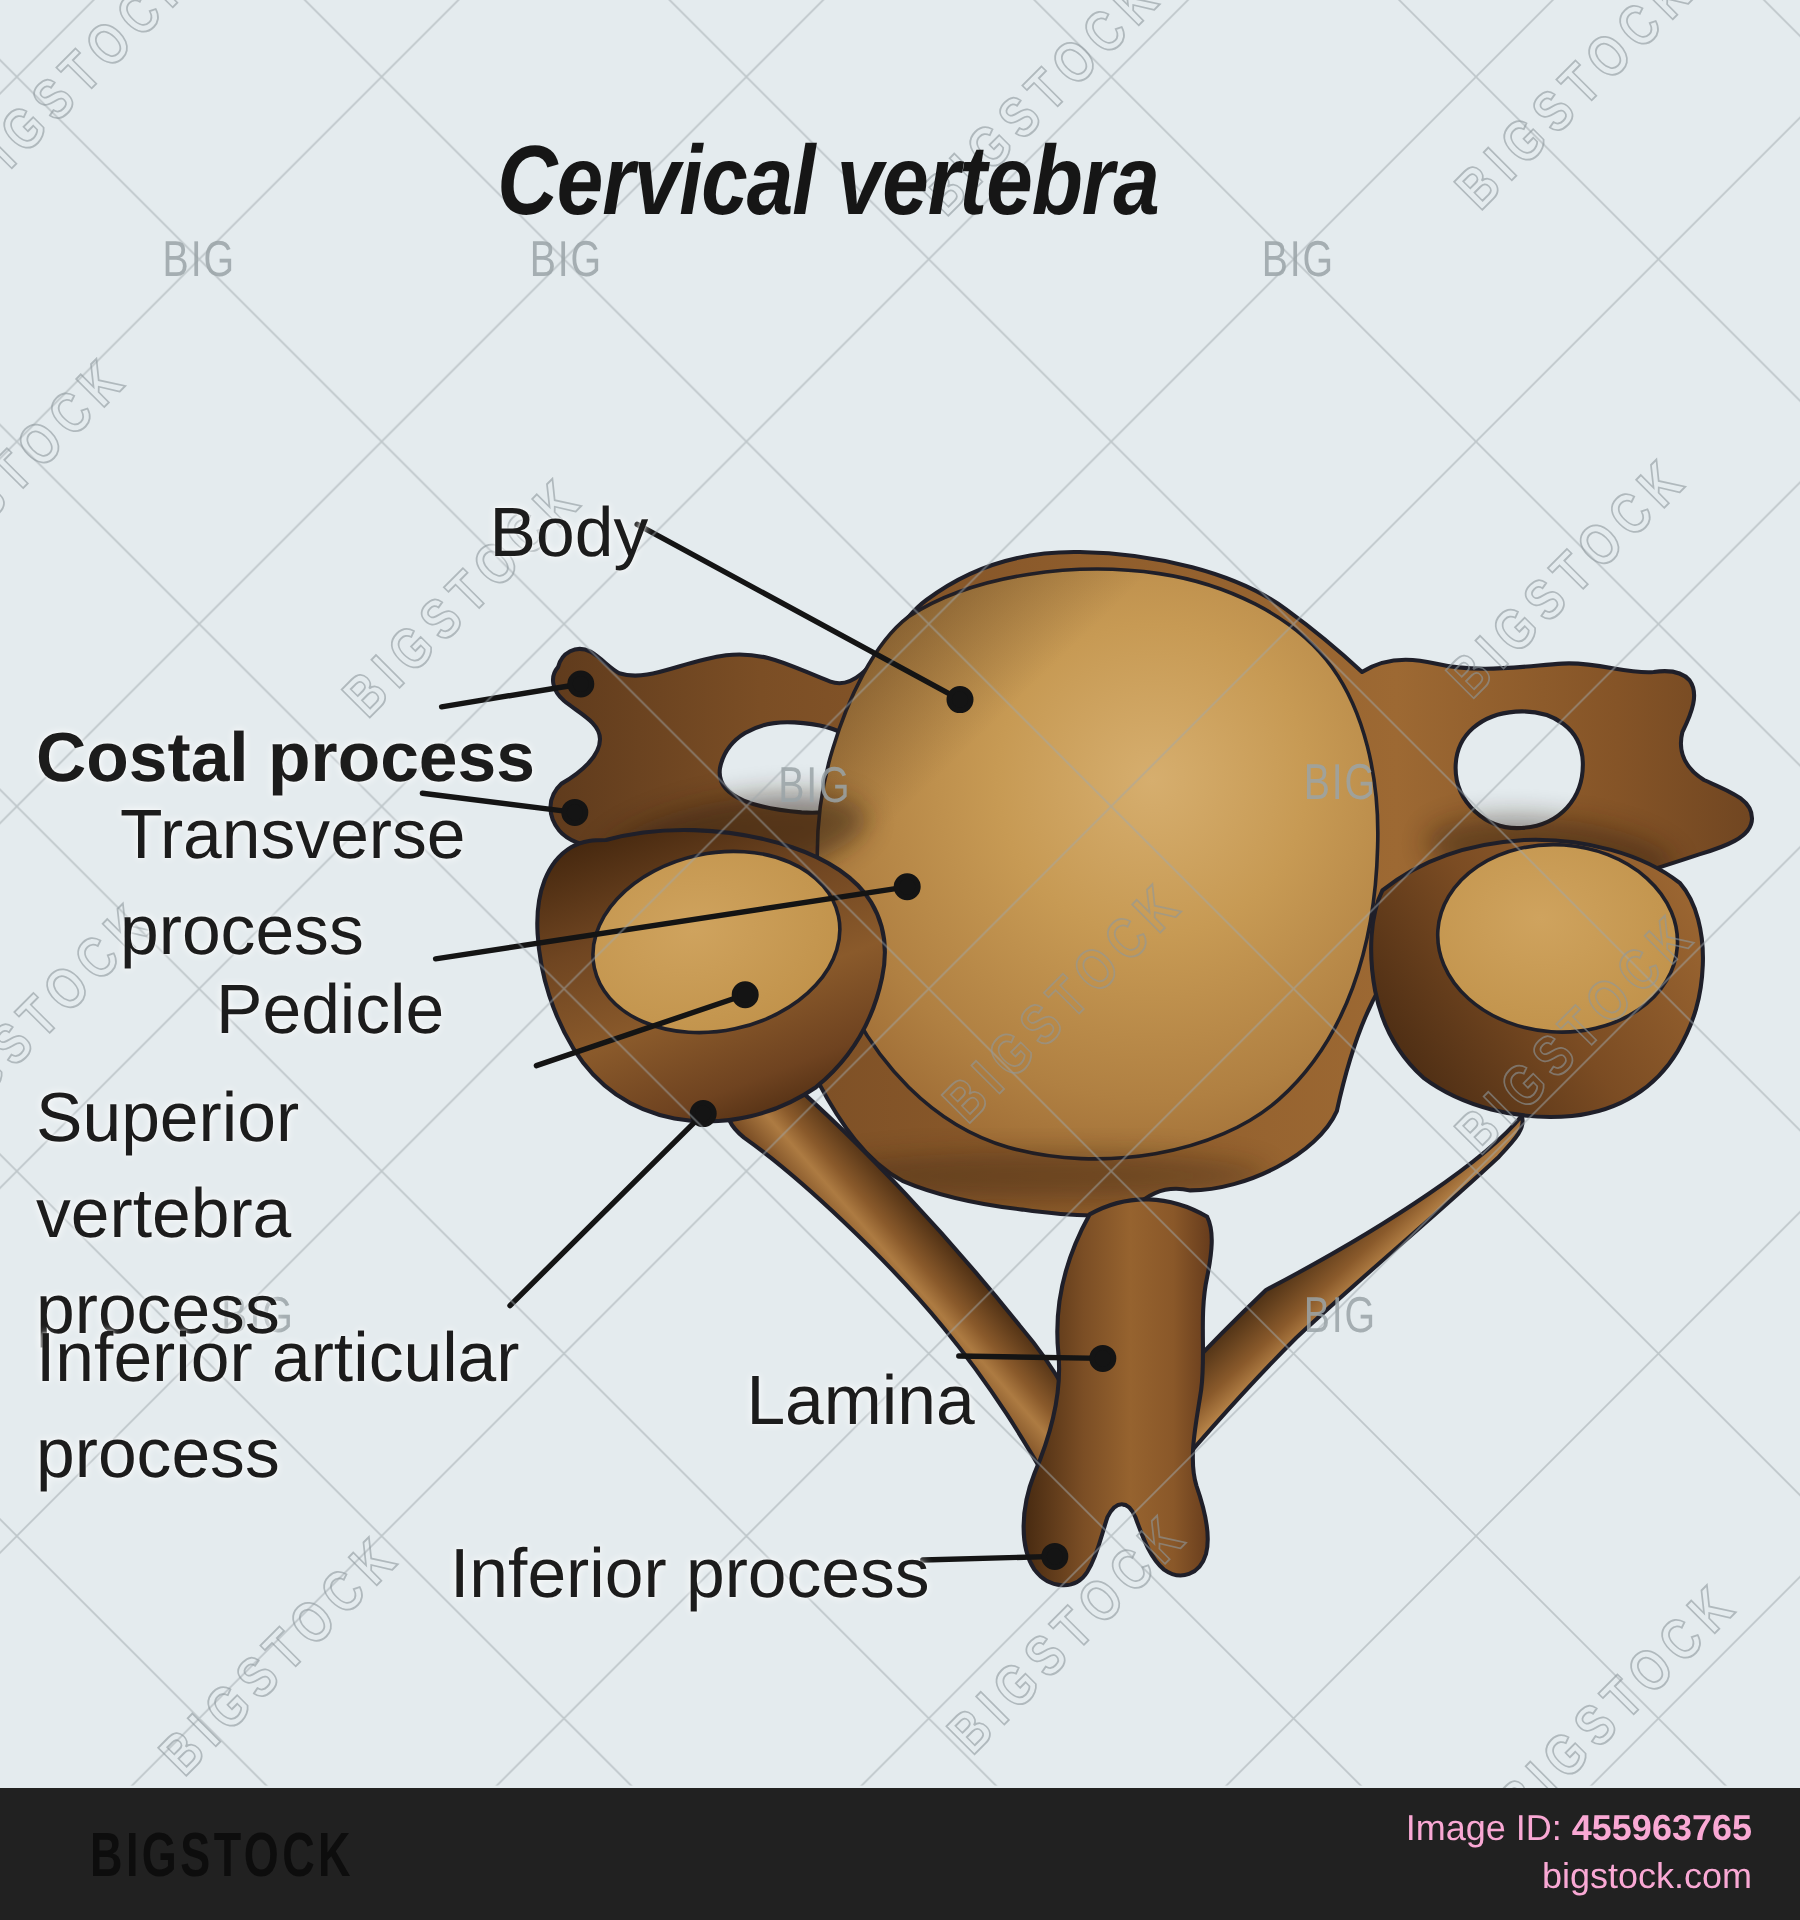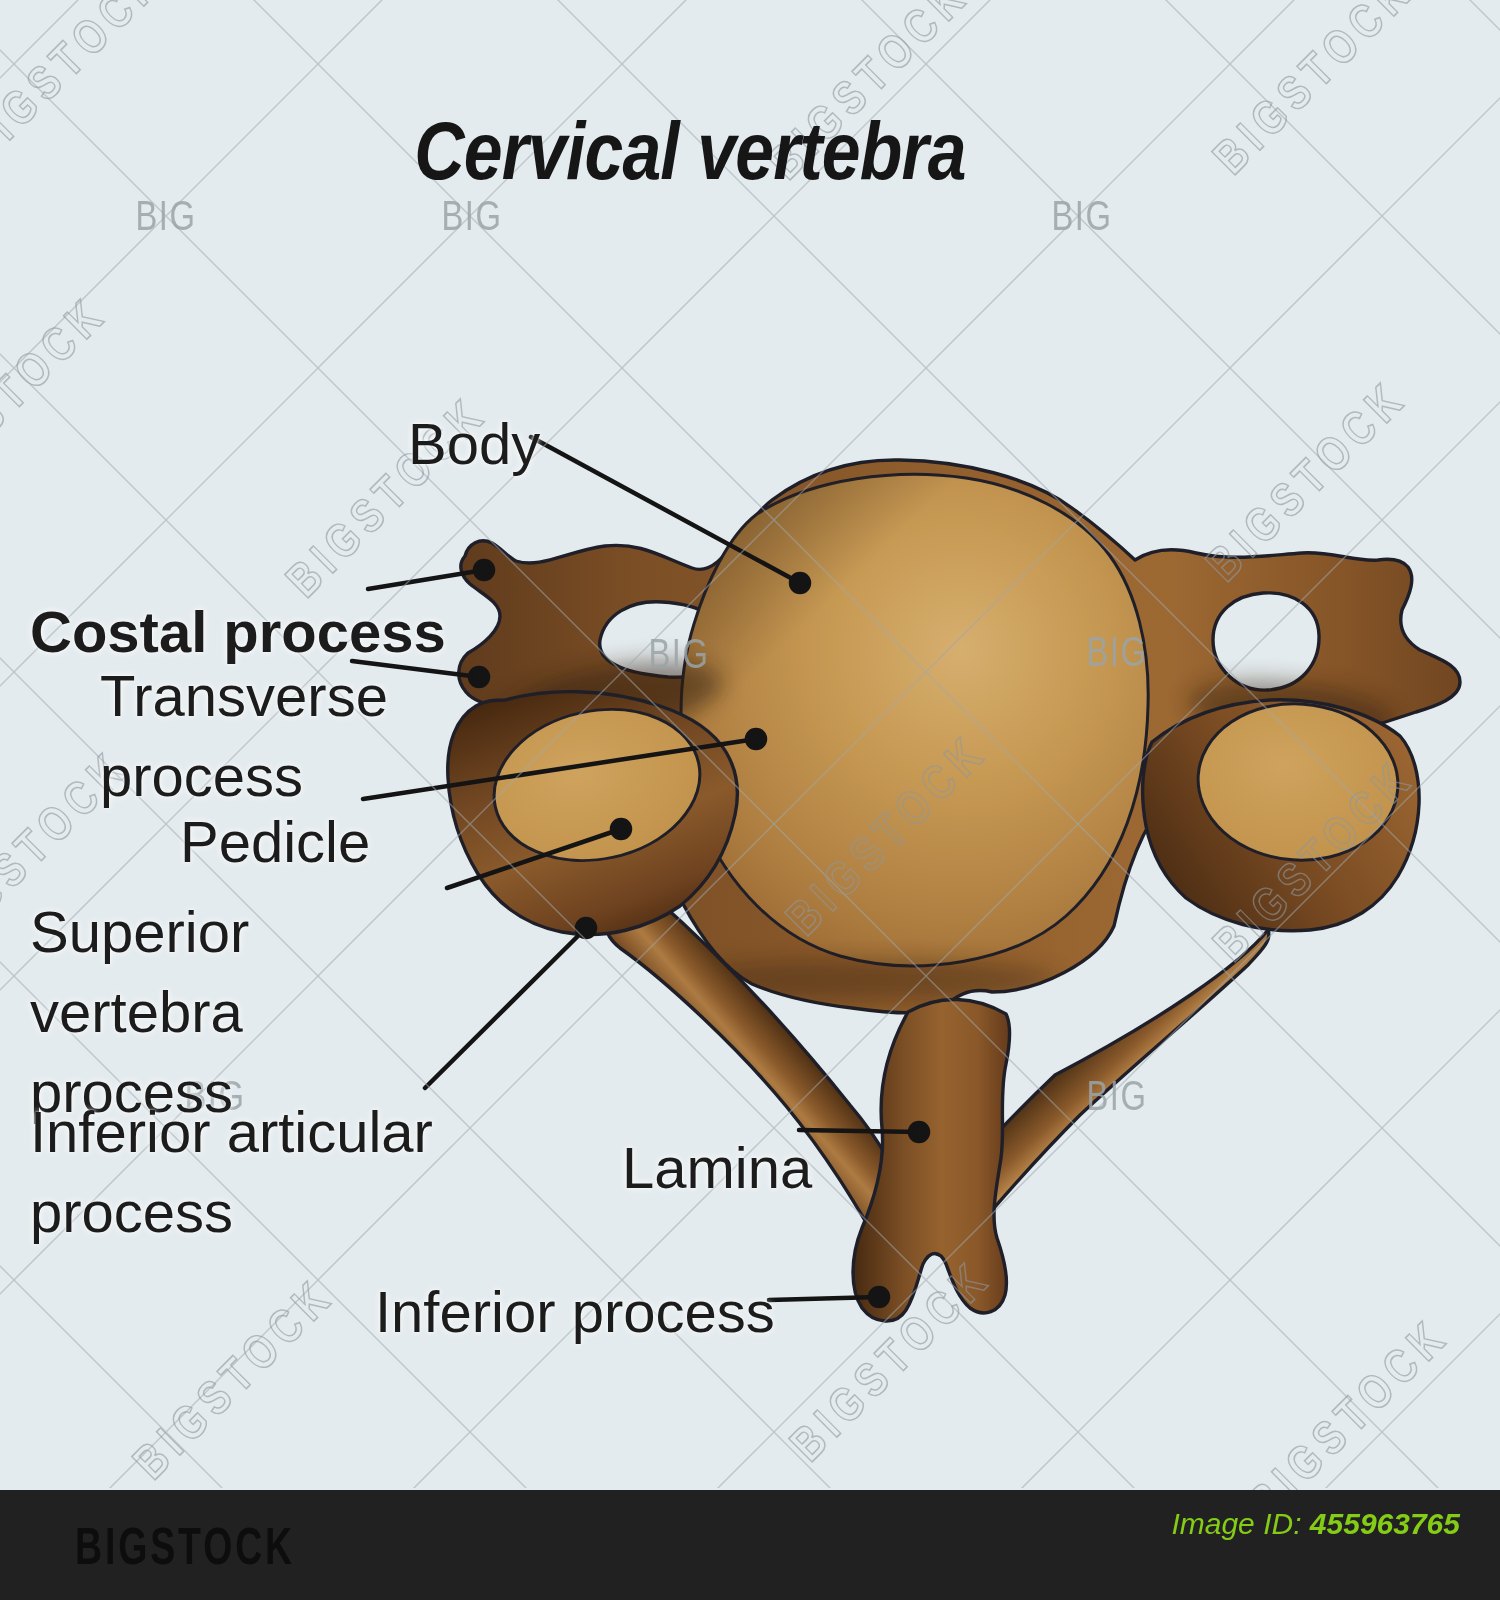--- a/index.html
+++ b/index.html
@@ -28,21 +28,21 @@
     position:absolute;left:0;top:1490px;width:1500px;height:110px;
     background:#212121;
   }
   .footer-logo{
     position:absolute;left:75px;top:26px;
     font-size:52px;font-weight:700;letter-spacing:4px;color:#0d0d0d;
     transform:scaleX(0.72);transform-origin:left center;white-space:nowrap;
   }
   .footer-meta{
     position:absolute;right:40px;top:14px;
-    text-align:right;color:#84cc16;font-size:30px;line-height:40px;font-style:italic;
+    text-align:right;color:#f9a8d4;font-size:30px;line-height:40px;
   }
   .footer-meta .id{font-weight:700;}
 </style>
 </head>
 <body>
 
 <div class="canvas">
 
   <svg class="art" viewBox="0 0 1500 1600">
     <defs>
@@ -261,16 +261,17 @@
   <div class="lbl" style="left:622px;top:1104px;margin-top:24px;">Lamina</div>
   <div class="lbl" style="left:375px;top:1272px;">Inferior process</div>
 
   <div class="footer">
     <div class="footer-logo">BIGSTOCK</div>
     <div class="footer-meta">
       <div>
         <span>Image ID:</span>
         <span class="id">455963765</span>
       </div>
+      <div>bigstock.com</div>
     </div>
   </div>
 
 </div>
 
 </body></html>

